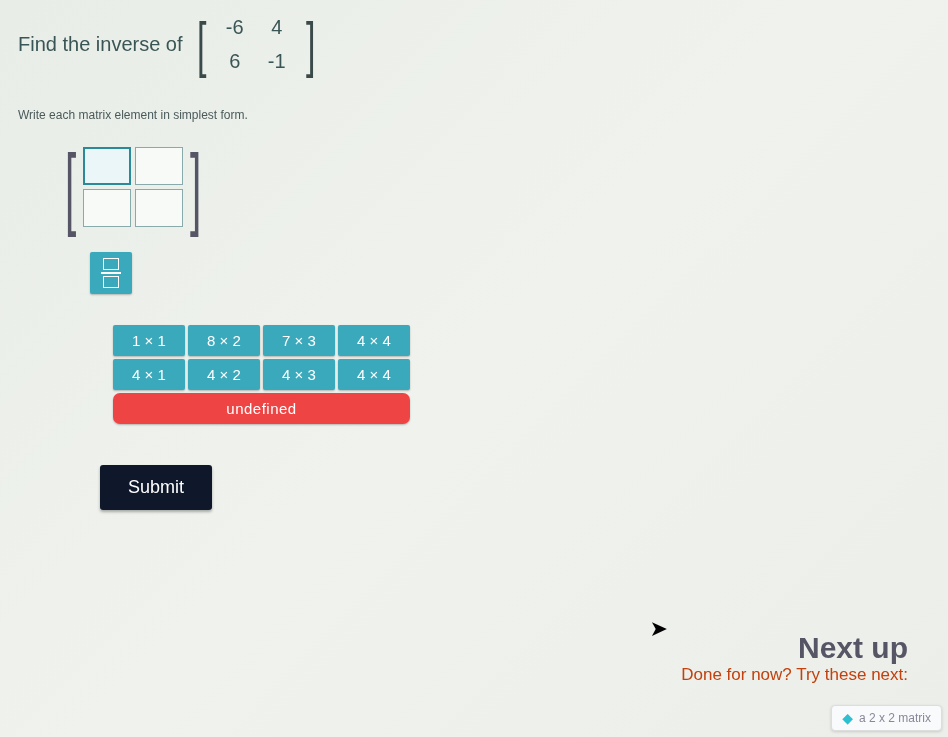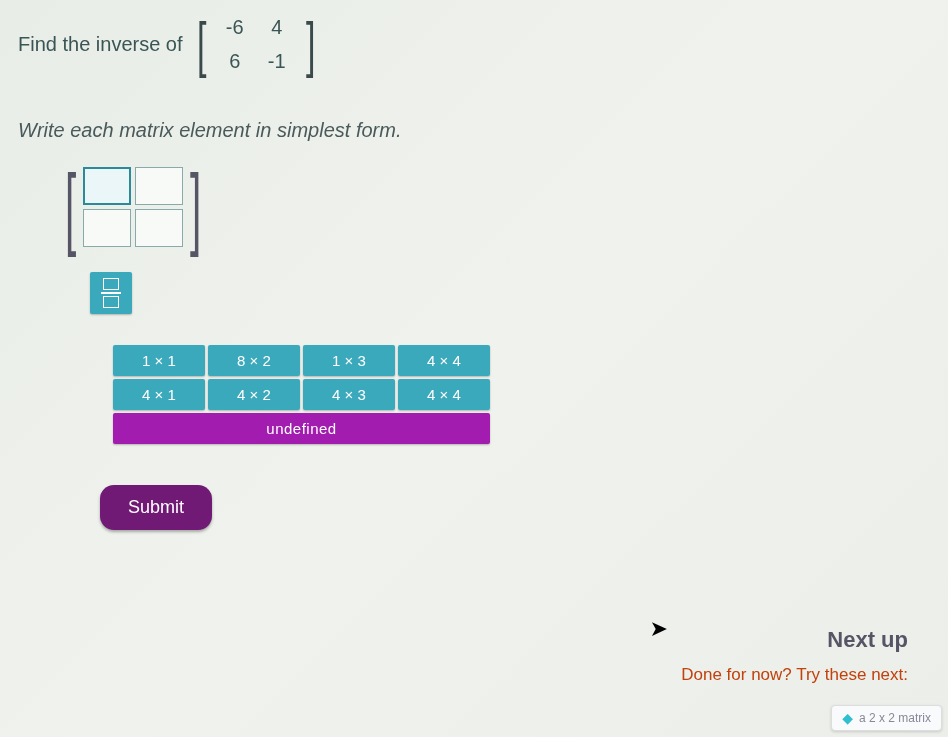--- a/index.html
+++ b/index.html
@@ -13,21 +13,21 @@
     overflow: hidden;
     padding: 8px 18px;
   }
   .question-line {
     font-size: 20px;
     color: #3a5555;
     display: flex;
     align-items: center;
     flex-wrap: wrap;
     gap: 6px;
-    margin-bottom: 39px;
+    margin-bottom: 28px;
     line-height: 1.4;
   }
   .matrix-wrap {
     display: inline-flex;
     align-items: center;
     margin: 0 4px;
   }
   .bracket {
     font-size: 62px;
     font-weight: 200;
@@ -40,22 +40,21 @@
     padding: 2px 4px;
   }
   .mrow { display: flex; }
   .mcell {
     width: 42px;
     text-align: center;
     font-size: 20px;
     padding: 3px 0;
   }
   .instruction {
-    font-size: 20px;
-    font-style: italic;
+    font-size: 12px;
     color: #4a5a5a;
     margin-bottom: 25px;
   }
   .answer-matrix-wrap {
     display: flex;
     align-items: center;
     margin: 0 0 25px 40px;
   }
   .answer-bracket {
     font-size: 90px;
@@ -110,54 +109,55 @@
     margin-left: 92px;
     border-collapse: separate;
     border-spacing: 3px;
     margin-bottom: 38px;
   }
   .dim-table td {
     background: #3aa9bc;
     color: #fff;
     text-align: center;
     padding: 7px 0;
-    width: 92px;
+    width: 72px;
     font-size: 15px;
     border-radius: 2px;
     box-shadow: 0 1px 2px rgba(0,0,0,0.25);
     cursor: pointer;
   }
   .dim-table .undef-row td {
-    background: #a21caf;
+    background: #ef4444;
     font-size: 15px;
     letter-spacing: 0.5px;
+    border-radius: 7px;
   }
   .submit-btn {
     margin-left: 82px;
-    background: #701a75;
+    background: #0f172a;
     color: #fff;
     padding: 12px 28px;
     font-size: 18px;
     border: none;
-    border-radius: 14px;
+    border-radius: 3px;
     box-shadow: 0 2px 3px rgba(0,0,0,0.3);
     cursor: pointer;
   }
   .next-up {
     position: absolute;
     right: 40px;
     bottom: 52px;
     text-align: right;
     color: #667;
   }
   .next-up-header {
-    font-size: 22px;
+    font-size: 30px;
     font-weight: bold;
     color: #556;
-    margin-bottom: 12px;
+    margin-bottom: 0;
   }
   .next-up-sub {
     font-size: 17px;
     color: #c2410c;
   }
   .cursor-arrow {
     position: absolute;
     right: 280px;
     bottom: 95px;
     font-size: 22px;
@@ -223,21 +223,21 @@
   <div class="frac-top"></div>
   <div class="frac-bar"></div>
   <div class="frac-bot"></div>
 </div>
 
 <table class="dim-table">
   <tbody>
       <tr>
     <td>1 × 1</td>
     <td>8 × 2</td>
-    <td>1 × 3</td>
+    <td>7 × 3</td>
     <td>4 × 4</td>
   </tr>
   <tr>
     <td>4 × 1</td>
     <td>4 × 2</td>
     <td>4 × 3</td>
     <td>4 × 4</td>
   </tr>
   <tr class="undef-row">
     <td colspan="4">undefined</td>

